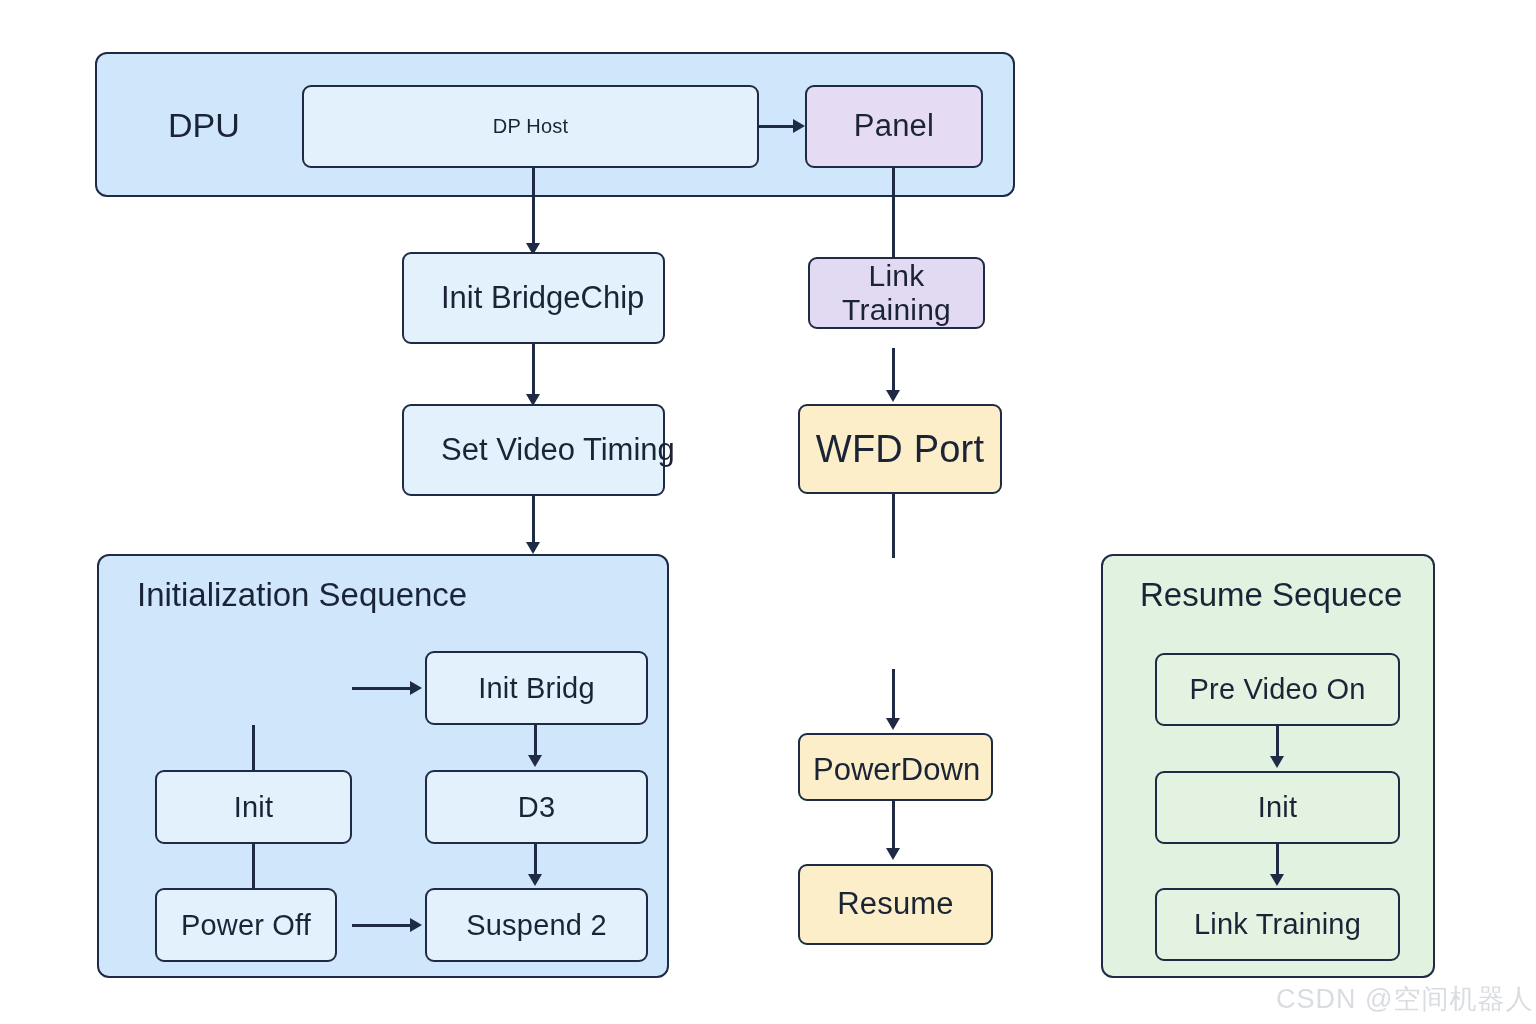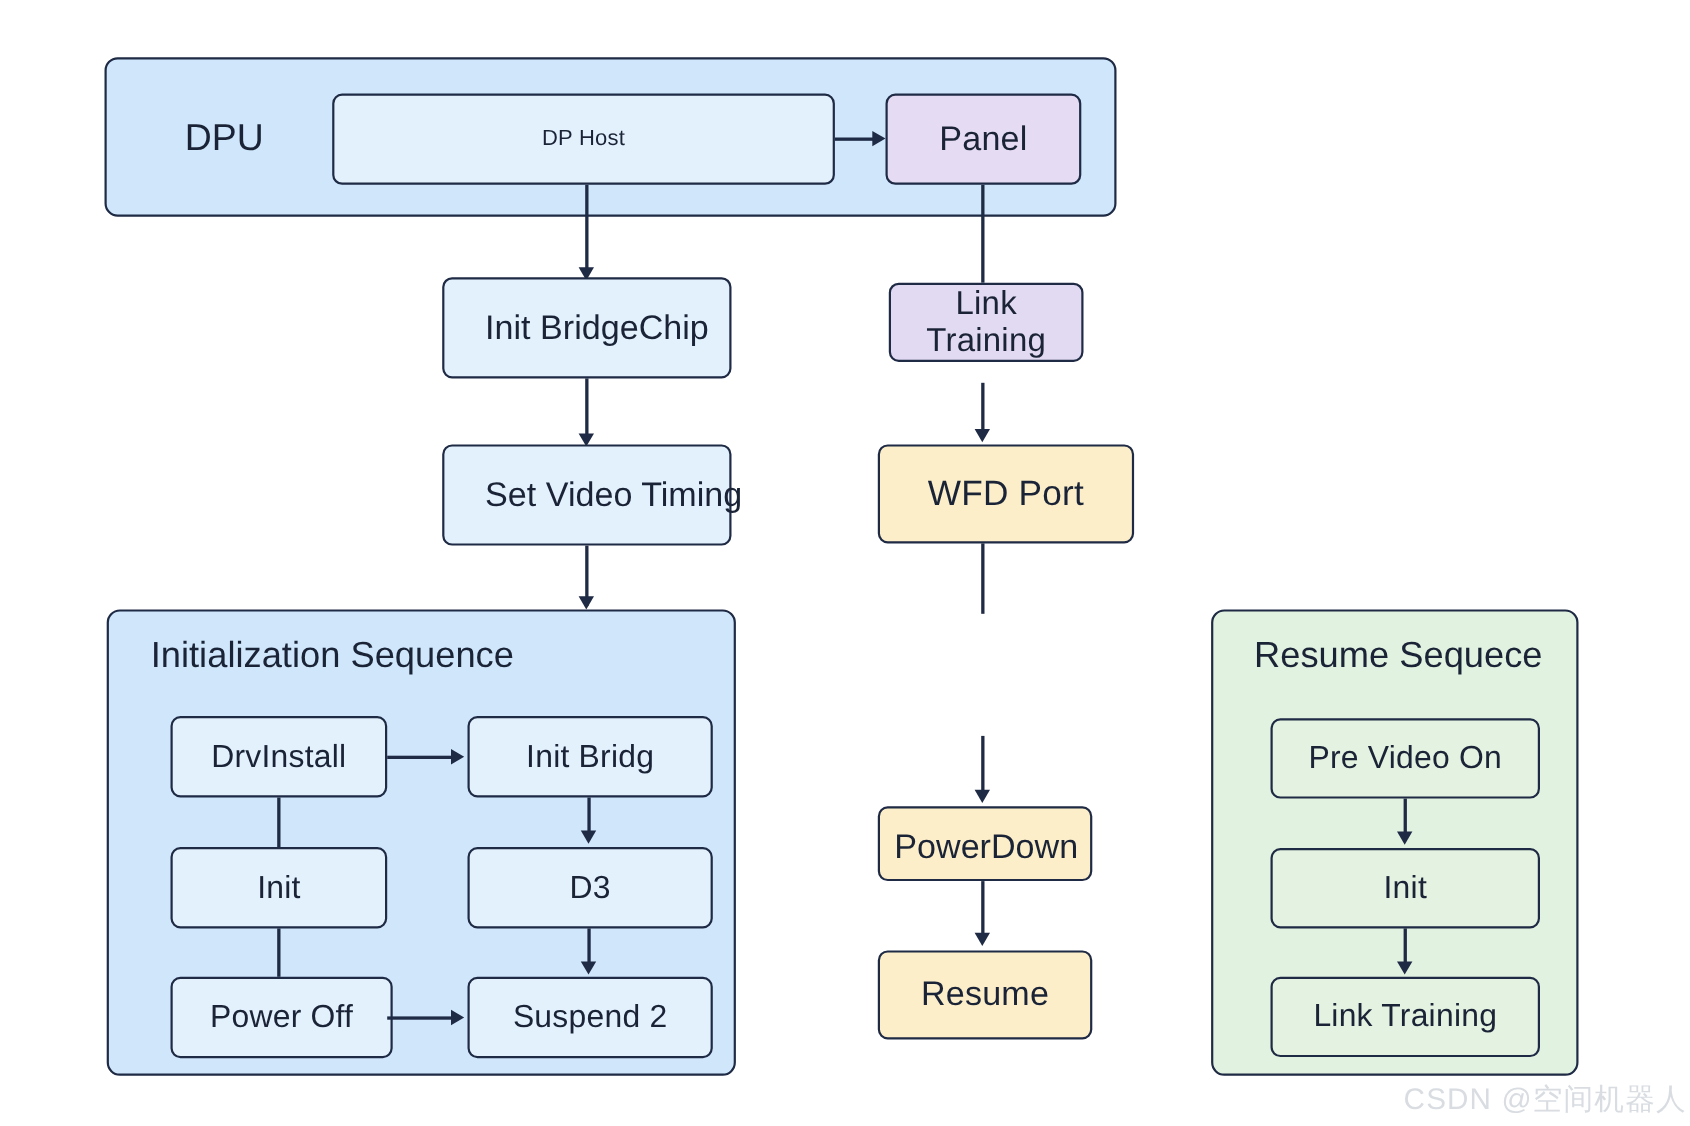--- a/index.html
+++ b/index.html
@@ -123,27 +123,24 @@
 
   <div class="node fill-lightblue clip-host" style="left:402px; top:404px; width:263px; height:92px;"></div>
   <div class="overflow-text" style="left:441px; top:432px; font-size:31px;">Set Video Timing</div>
 
   <div class="vline" style="left:532px; top:496px; height:55px;"></div>
   <div class="arrow-down" style="left:526px; top:542px;"></div>
 
   <div class="container-box fill-dpu" style="left:97px; top:554px; width:572px; height:424px;"></div>
   <div class="container-title" style="left:137px; top:578px; font-size:33px;">Initialization Sequence</div>
 
-  <div class="node fill-lightblue" style="left:155px; top:651px; width:197px; height:74px; font-size:29px;">
-    <span>DrvInstall</span>
-  </div>
   <div class="node fill-lightblue" style="left:155px; top:770px; width:197px; height:74px; font-size:29px;">
     <span>Init</span>
   </div>
-  <div class="node fill-lightblue" style="left:155px; top:888px; width:202px; height:74px; font-size:29px;">
+  <div class="node fill-lightblue" style="left:155px; top:888px; width:182px; height:74px; font-size:29px;">
     <span>Power Off</span>
   </div>
 
   <div class="node fill-lightblue" style="left:425px; top:651px; width:223px; height:74px; font-size:29px;">
     <span>Init Bridg</span>
   </div>
   <div class="node fill-lightblue" style="left:425px; top:770px; width:223px; height:74px; font-size:29px;">
     <span>D3</span>
   </div>
   <div class="node fill-lightblue" style="left:425px; top:888px; width:223px; height:74px; font-size:29px;">
@@ -168,21 +165,21 @@
   <div class="vline" style="left:892px; top:168px; height:89px;"></div>
 
   <div class="node fill-lav" style="left:808px; top:257px; width:177px; height:72px; font-size:30px; flex-direction:column;">
     <span>Link</span>
     <span>Training</span>
   </div>
 
   <div class="vline" style="left:892px; top:348px; height:46px;"></div>
   <div class="arrow-down" style="left:886px; top:390px;"></div>
 
-  <div class="node fill-cream" style="left:798px; top:404px; width:233px; height:90px; font-size:32px;">
+  <div class="node fill-cream" style="left:798px; top:404px; width:204px; height:90px; font-size:38px;">
     <span>WFD Port</span>
   </div>
 
   <div class="vline" style="left:892px; top:494px; height:64px;"></div>
 
 
   <div class="vline" style="left:892px; top:669px; height:53px;"></div>
   <div class="arrow-down" style="left:886px; top:718px;"></div>
 
   <div class="node fill-cream clip-host" style="left:798px; top:733px; width:195px; height:68px;"></div>

